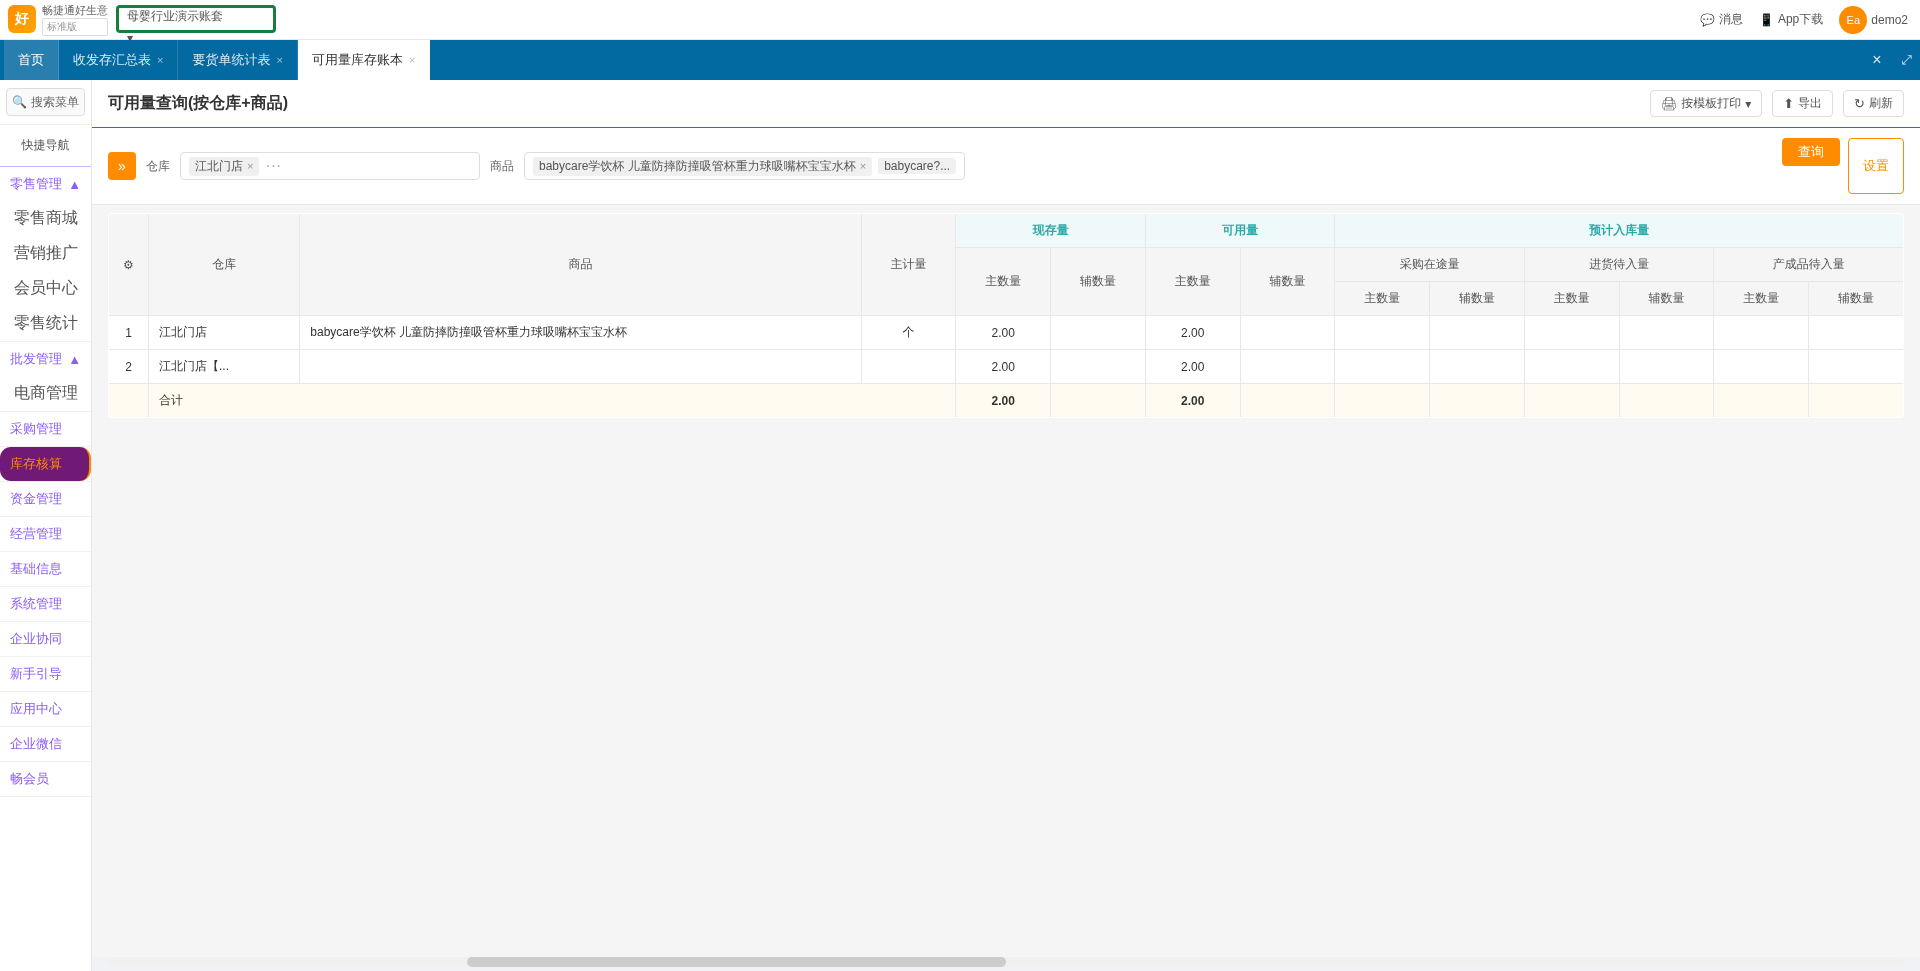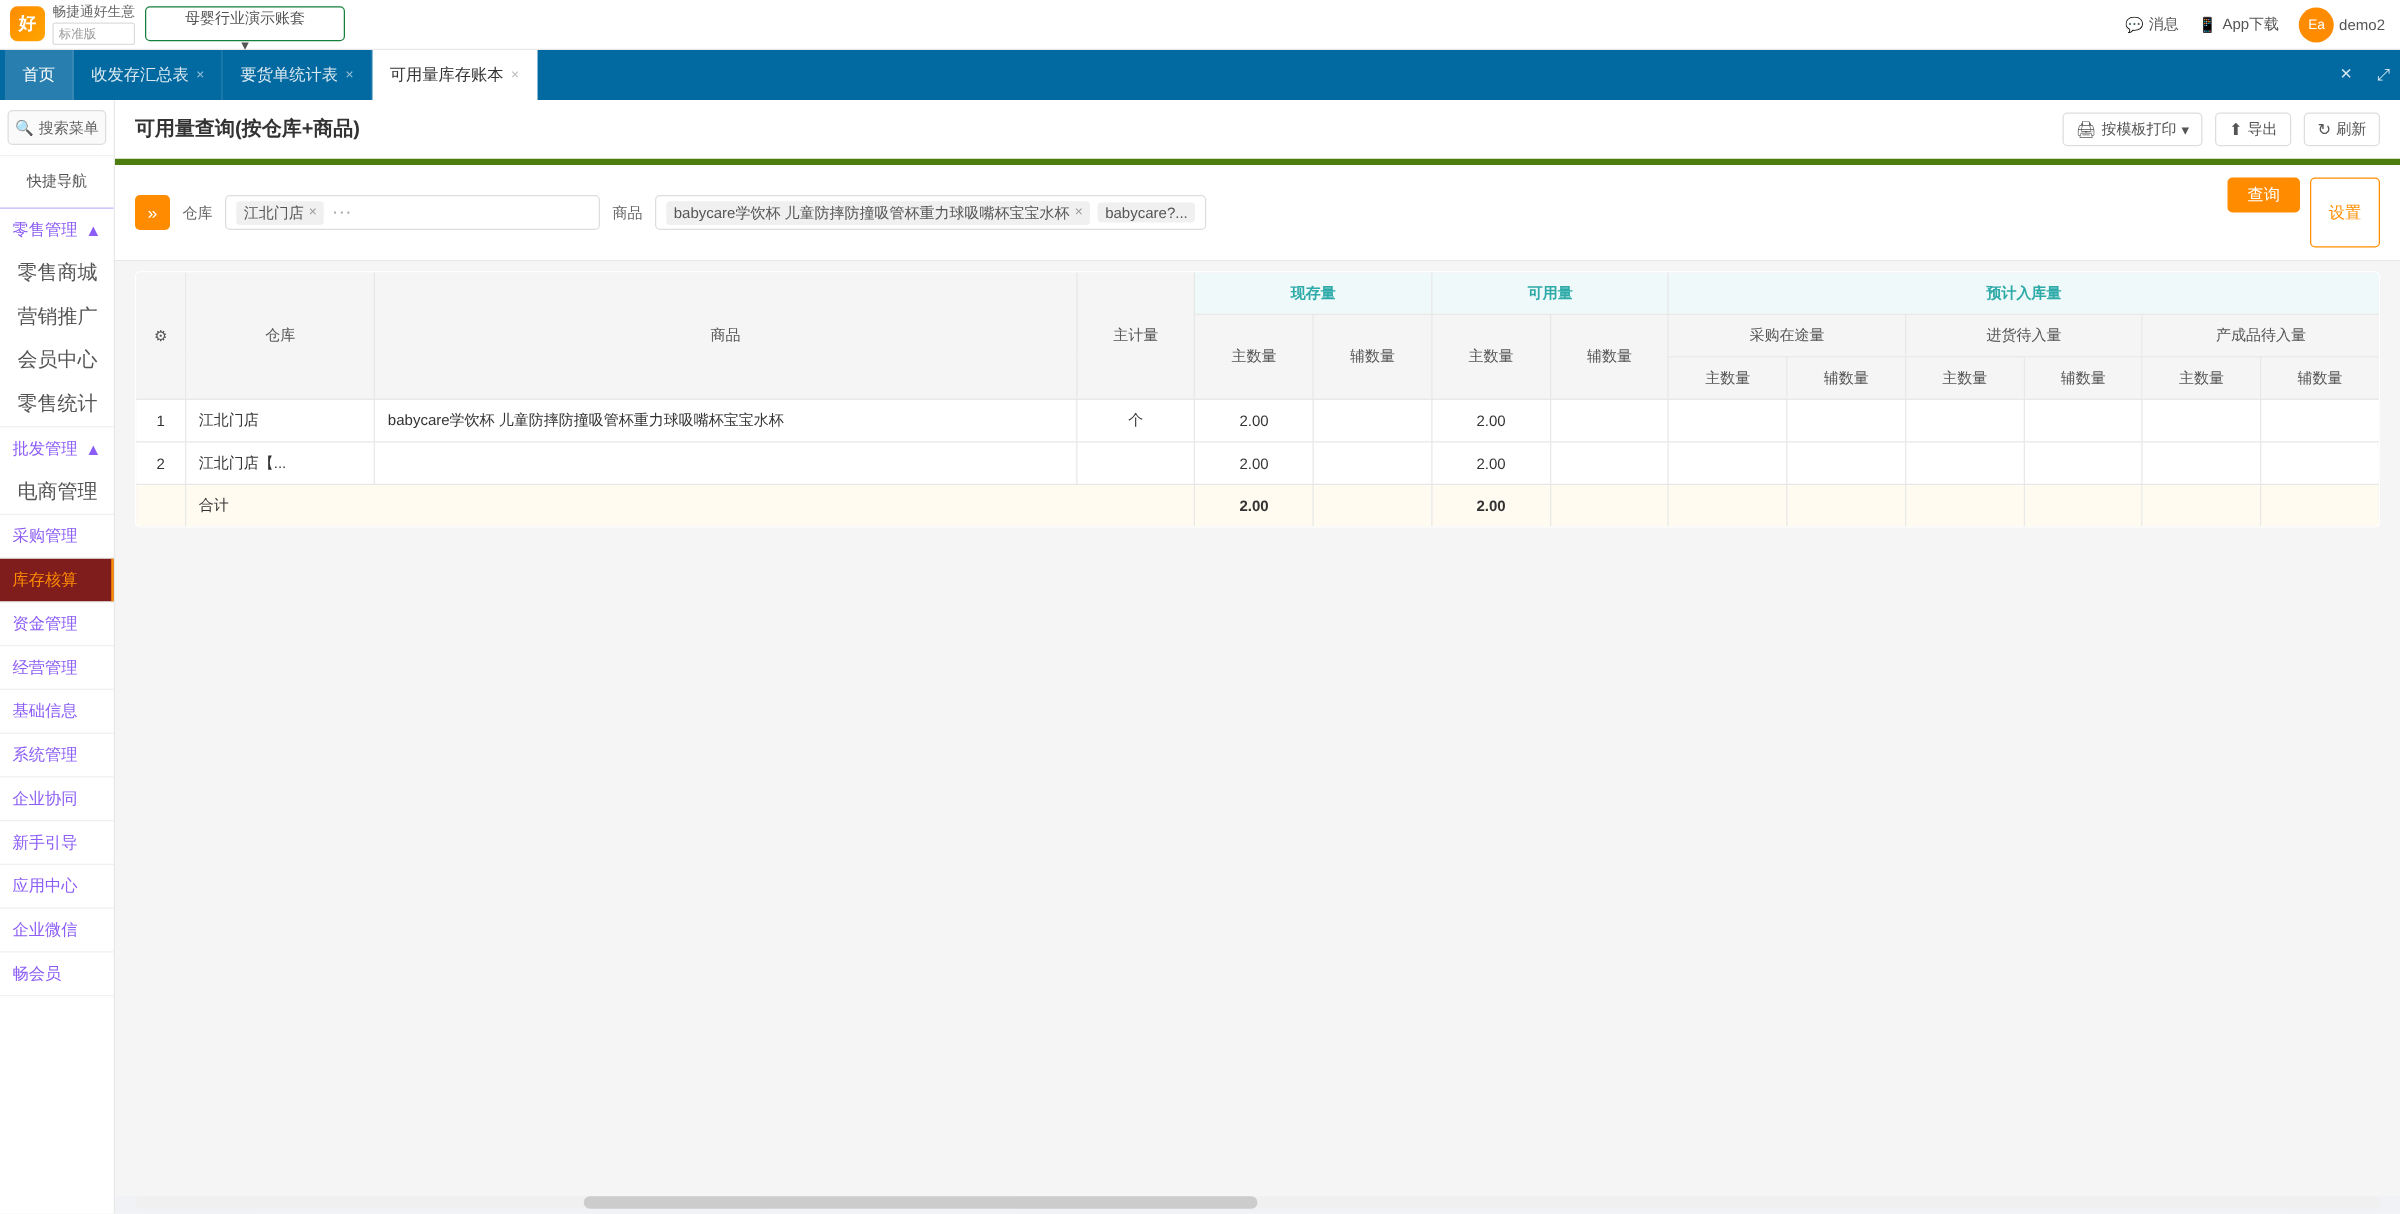--- a/index.html
+++ b/index.html
@@ -14,22 +14,22 @@
       align-items: center;
       justify-content: space-between;
       padding: 0 12px 0 8px;
     }
     .top-bar-left { display: flex; align-items: center; gap: 8px; }
     .logo-area { display: flex; align-items: center; gap: 6px; }
     .logo-icon { width: 28px; height: 28px; background: linear-gradient(135deg, #ff8c00, #ffa500); border-radius: 6px; display: flex; align-items: center; justify-content: center; color: white; font-size: 14px; font-weight: bold; }
     .logo-text { font-size: 11px; color: #666; line-height: 1.3; }
     .standard-badge { font-size: 10px; color: #999; border: 1px solid #ddd; padding: 1px 4px; border-radius: 2px; }
     .dropdown-selector {
-      height: 28px; border: 1px solid #15803d; border-radius: 4px; padding: 0 8px;
-      display: flex; align-items: center; gap: 6px; cursor: pointer; min-width: 160px;
+      height: 28px; border: 3px solid #15803d; border-radius: 4px; padding: 0 8px;
+      display: flex; align-items: flex-start; gap: 6px; cursor: pointer; min-width: 160px;
       font-size: 12px; color: #555; flex-direction: column;
     }
     .top-bar-right { display: flex; align-items: center; gap: 16px; }
     .top-bar-right-item { display: flex; align-items: center; gap: 4px; cursor: pointer; font-size: 12px; color: #555; }
     .avatar { width: 28px; height: 28px; border-radius: 50%; background: #ff8c00; display: flex; align-items: center; justify-content: center; color: white; font-size: 11px; }
 
     
     .nav-tabs-bar {
       height: 40px;
       background: #0369a1;
@@ -76,21 +76,21 @@
     .sidebar-item {
       padding: 7px 10px 7px 14px; font-size: 16px; color: #555; cursor: pointer;
       white-space: nowrap; overflow: hidden; text-overflow: ellipsis;
     }
 
     
     .content-area { flex: 1; overflow: hidden; display: flex; flex-direction: column; }
 
     
     .page-header {
-      padding: 10px 16px; background: #fff; border-bottom: 5px solid #4d7c0f;
+      padding: 10px 16px; background: #fff; border-bottom: 1px solid #4d7c0f;
       display: flex; align-items: center; justify-content: space-between;
     }
     .page-title { font-size: 16px; font-weight: bold; color: #333; }
     .page-actions { display: flex; align-items: center; gap: 10px; }
     .action-btn {
       display: flex; align-items: center; gap: 4px; padding: 4px 10px;
       border: 1px solid #ddd; border-radius: 4px; cursor: pointer; font-size: 12px;
       color: #555; background: #fff;
     }
     .action-btn .icon { font-size: 13px; }
@@ -251,21 +251,21 @@
       <div class="sidebar-item">电商管理</div>
     </div>
 
     <div class="sidebar-section">
       <div class="sidebar-section-header">
         <span>采购管理</span>
       </div>
     </div>
 
     <div class="sidebar-section">
-      <div class="sidebar-section-header active" style="background:#7f1d1d;color:#ff8c00;border-right:2px solid #ff8c00;">
+      <div class="sidebar-section-header active" style="background:#701a75;color:#ff8c00;border-right:2px solid #ff8c00;border-radius:11px;">
         <span>库存核算</span>
       </div>
     </div>
 
     <div class="sidebar-section">
       <div class="sidebar-section-header">
         <span>资金管理</span>
       </div>
     </div>
 

